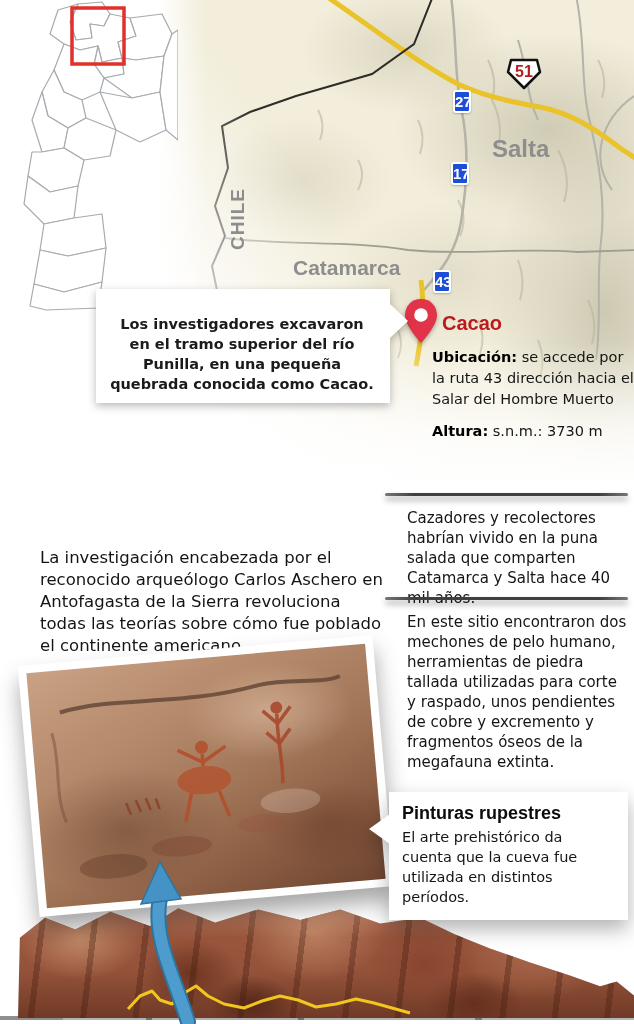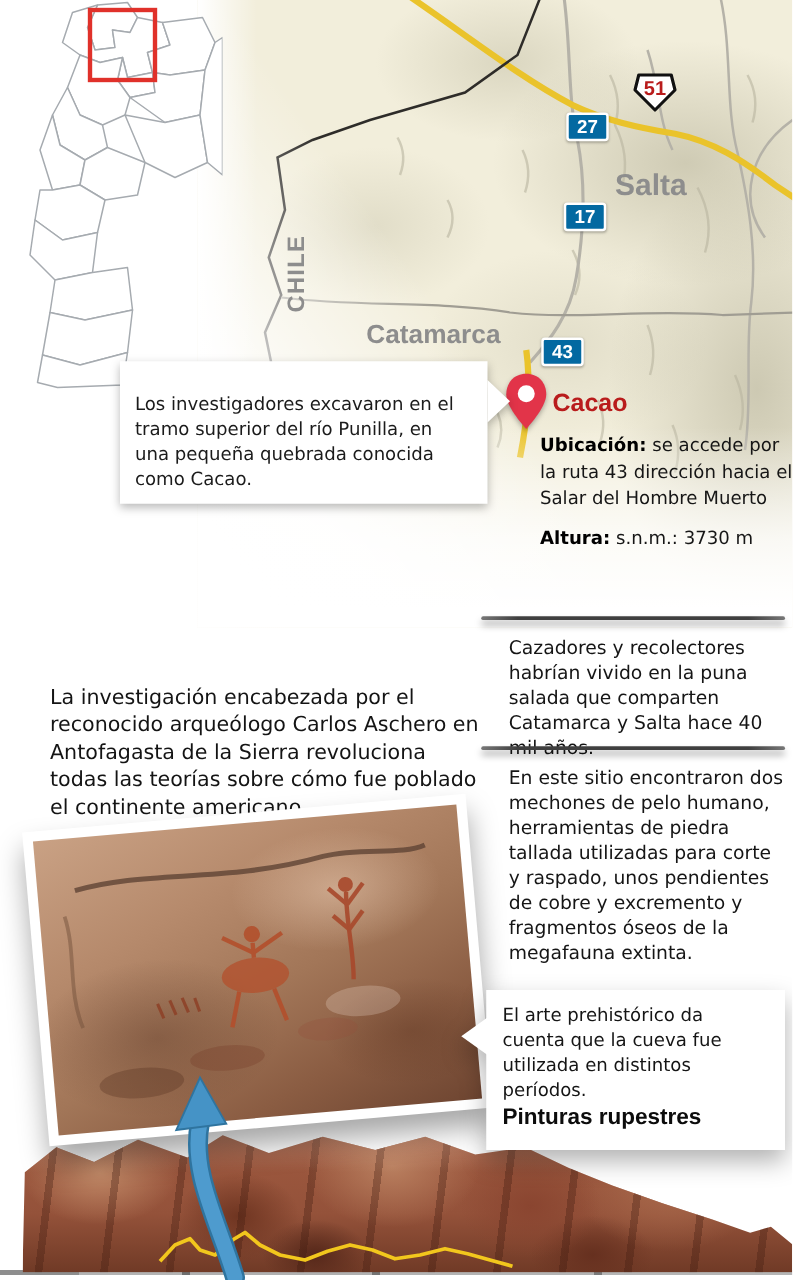--- a/index.html
+++ b/index.html
@@ -20,35 +20,35 @@
     background:
       linear-gradient(to right, #fff 0, rgba(255,255,255,0) 10%),
       linear-gradient(235deg, rgba(255,255,255,0) 55%, rgba(255,255,255,.9) 80%, #fff 92%),
       linear-gradient(to bottom, rgba(255,255,255,0) 68%, rgba(255,255,255,.78) 86%, #fff 97%);}
   #inset{left:6px;top:0;width:172px;height:312px;}
   .map-label{color:#8d8d8d;font-weight:bold;}
   #chile-label{left:200px;top:208px;width:76px;text-align:center;font-size:19px;letter-spacing:1px;
                transform:rotate(-90deg);}
   #salta-label{left:492px;top:135px;font-size:24px;}
   #catamarca-label{left:293px;top:256px;font-size:21px;}
-  .shield{width:34px;height:23px;background:#0369a1;border:2px solid #fff;border-radius:3px;
+  .shield{width:18px;height:23px;background:#1d4ed8;border:2px solid #fff;border-radius:3px;
           box-sizing:border-box;color:#fff;font-weight:bold;font-size:15px;text-align:center;
           line-height:19px;box-shadow:0 1px 2px rgba(0,0,0,.25);}
   #shield-27{left:453px;top:90px;}
   #shield-17{left:451px;top:162px;}
   #shield-43{left:433px;top:270px;}
   #shield-51{left:504px;top:57px;width:40px;height:34px;}
   #shield-51 .num{position:absolute;left:0;top:6px;width:40px;text-align:center;
                   font-size:16px;font-weight:bold;color:#b91c1c;}
   #map-pin{left:402px;top:297px;filter:drop-shadow(0 2px 2px rgba(0,0,0,.3));}
   #pin-label{left:442px;top:312px;font-size:20px;font-weight:bold;color:#b91c1c;}
   #callout{left:96px;top:289px;width:294px;background:#fff;padding:25px 14px 9px 12px;
-           box-sizing:border-box;text-align:left;font-family:"DejaVu Sans",sans-serif;
+           box-sizing:border-box;text-align:center;font-family:"DejaVu Sans",sans-serif;
            font-size:14.5px;line-height:20px;color:#1b1b1b;
-           filter:drop-shadow(0 3px 4px rgba(0,0,0,.28));}
+           filter:drop-shadow(0 3px 4px rgba(0,0,0,.28));font-weight:bold;}
   #callout .pointer{position:absolute;right:-18px;top:15px;width:0;height:0;
            border-top:17px solid transparent;border-bottom:17px solid transparent;
            border-left:18px solid #fff;}
   #ubicacion{left:432px;top:347px;width:204px;font-family:"DejaVu Sans",sans-serif;
              font-size:14.5px;line-height:21px;color:#161616;}
   #altura{left:432px;top:423px;width:204px;font-family:"DejaVu Sans",sans-serif;
           font-size:14.5px;color:#161616;}
   .lbl-b{font-weight:bold;color:#000;}
 
   
@@ -251,22 +251,22 @@
         <ellipse cx="140" cy="186" rx="30" ry="10" fill="#78402a" opacity="0.35"></ellipse>
         <ellipse cx="222" cy="170" rx="24" ry="9" fill="#96503a" opacity="0.3"></ellipse>
         <ellipse cx="252" cy="150" rx="30" ry="12" fill="#fff0e6" opacity="0.22"></ellipse>
         <ellipse cx="70" cy="200" rx="34" ry="12" fill="#4e2a1c" opacity="0.3"></ellipse>
       </svg>
     </div>
   </div>
 
   <div class="abs" id="caption-card">
     <div class="pointer"></div>
+    <div id="caption-title">Pinturas rupestres</div>
     <div id="caption-text">El arte prehistórico da cuenta que la cueva fue utilizada en distintos períodos.</div>
-    <div id="caption-title">Pinturas rupestres</div>
   </div>
 
   <div class="abs" id="rock-photo">
     <div class="crevices"></div>
     <div class="sheen"></div>
   </div>
 
   <svg class="abs" id="overlay-art" width="634" height="1024" viewBox="0 0 634 1024">
     <polyline points="128,1009 140,996 152,991 160,1000 172,1004 186,992 196,986 208,996 224,1004 244,1008 262,1001 280,996 298,1000 316,1007 336,1004 356,999 374,1003 392,1008 410,1013" fill="none" stroke="#f2c71d" stroke-width="3" stroke-linejoin="round"></polyline>
     <g>

